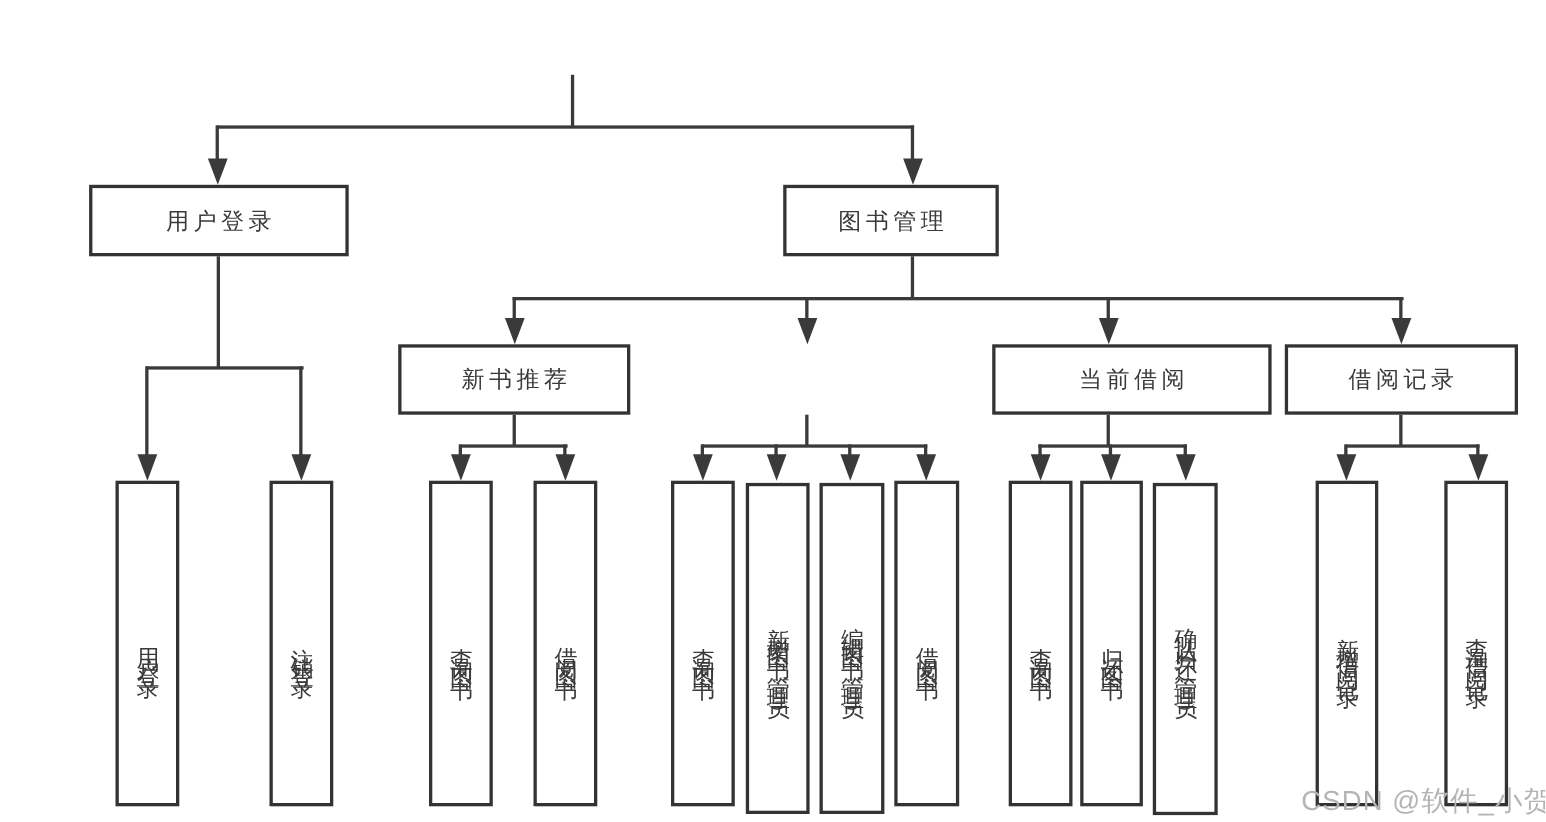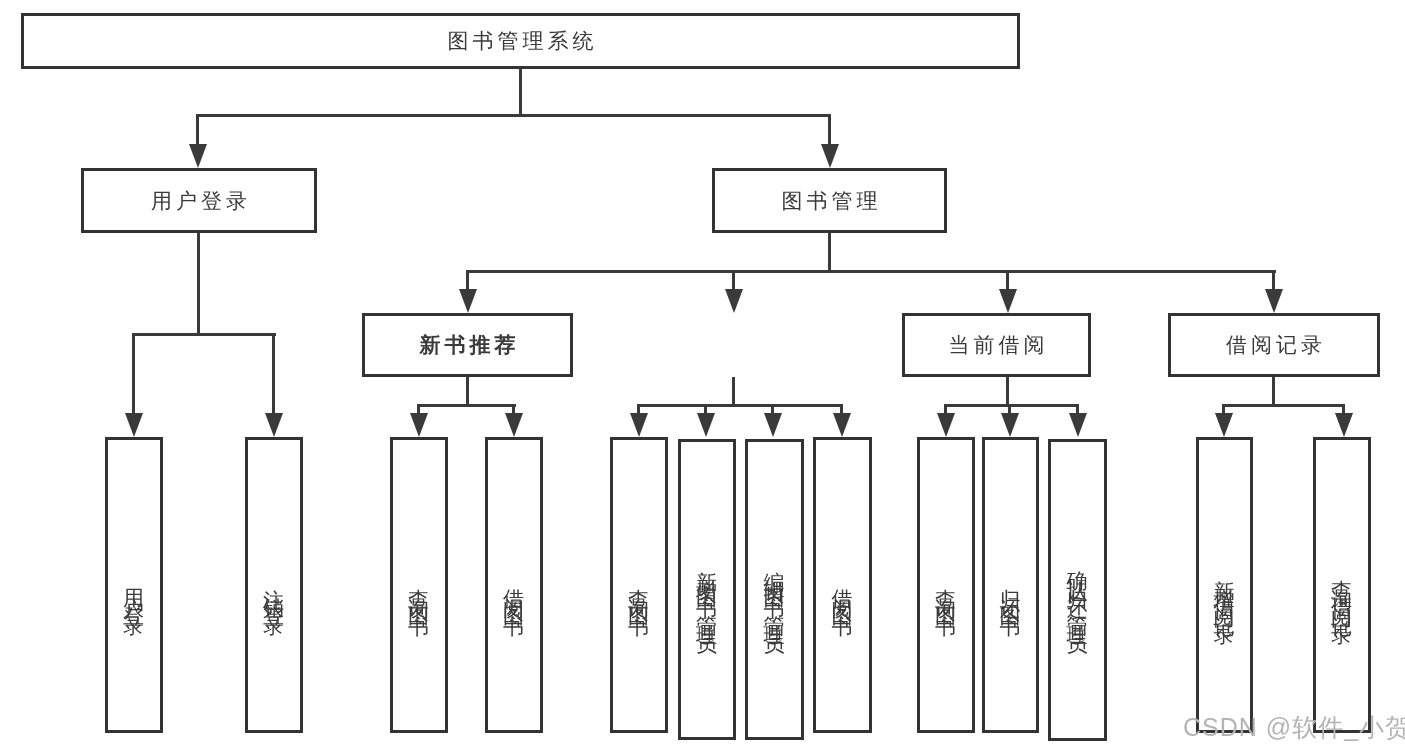--- a/index.html
+++ b/index.html
@@ -59,35 +59,32 @@
     color: #b4b4b4;
     white-space: nowrap;
     z-index: 10;
   }
 </style>
 </head>
 <body>
 
 <div class="stage">
 
-  <div class="box" style="left:21px; top:13px; width:999px; height:56px;">
-    <span class="lbl">图书管理系统</span>
-  </div>
 
   <div class="vline" style="left:519px; top:68px; height:48px;"></div>
   <div class="hline" style="left:197px; top:114px; width:634px;"></div>
   <div class="vline" style="left:196px; top:114px; height:34px;"></div>
   <div class="ah" style="left:189px; top:144px;"></div>
   <div class="vline" style="left:828px; top:114px; height:34px;"></div>
   <div class="ah" style="left:821px; top:144px;"></div>
 
   <div class="box" style="left:81px; top:168px; width:236px; height:65px;">
     <span class="lbl">用户登录</span>
   </div>
-  <div class="box" style="left:712px; top:168px; width:235px; height:65px;">
+  <div class="box" style="left:712px; top:168px; width:196px; height:65px;">
     <span class="lbl">图书管理</span>
   </div>
 
   <div class="vline" style="left:197px; top:233px; height:102px;"></div>
   <div class="hline" style="left:133px; top:333px; width:143px;"></div>
   <div class="vline" style="left:132px; top:333px; height:82px;"></div>
   <div class="ah" style="left:125px; top:413px;"></div>
   <div class="vline" style="left:272px; top:333px; height:82px;"></div>
   <div class="ah" style="left:265px; top:413px;"></div>
 
@@ -95,24 +92,24 @@
   <div class="hline" style="left:466px; top:270px; width:810px;"></div>
   <div class="vline" style="left:466px; top:270px; height:22px;"></div>
   <div class="ah" style="left:459px; top:289px;"></div>
   <div class="vline" style="left:732px; top:270px; height:22px;"></div>
   <div class="ah" style="left:725px; top:289px;"></div>
   <div class="vline" style="left:1006px; top:270px; height:22px;"></div>
   <div class="ah" style="left:999px; top:289px;"></div>
   <div class="vline" style="left:1272px; top:270px; height:22px;"></div>
   <div class="ah" style="left:1265px; top:289px;"></div>
 
-  <div class="box" style="left:362px; top:313px; width:211px; height:64px;font-weight:bold;">
+  <div class="box" style="left:362px; top:313px; width:211px; height:64px;">
     <span class="lbl">新书推荐</span>
   </div>
-  <div class="box" style="left:902px; top:313px; width:189px; height:64px;">
+  <div class="box" style="left:902px; top:313px; width:254px; height:64px;">
     <span class="lbl">当前借阅</span>
   </div>
   <div class="box" style="left:1168px; top:313px; width:212px; height:64px;">
     <span class="lbl">借阅记录</span>
   </div>
 
   <div class="vline" style="left:466px; top:377px; height:29px;"></div>
   <div class="hline" style="left:418px; top:404px; width:98px;"></div>
   <div class="vline" style="left:417px; top:404px; height:12px;"></div>
   <div class="ah" style="left:410px; top:413px;"></div>

